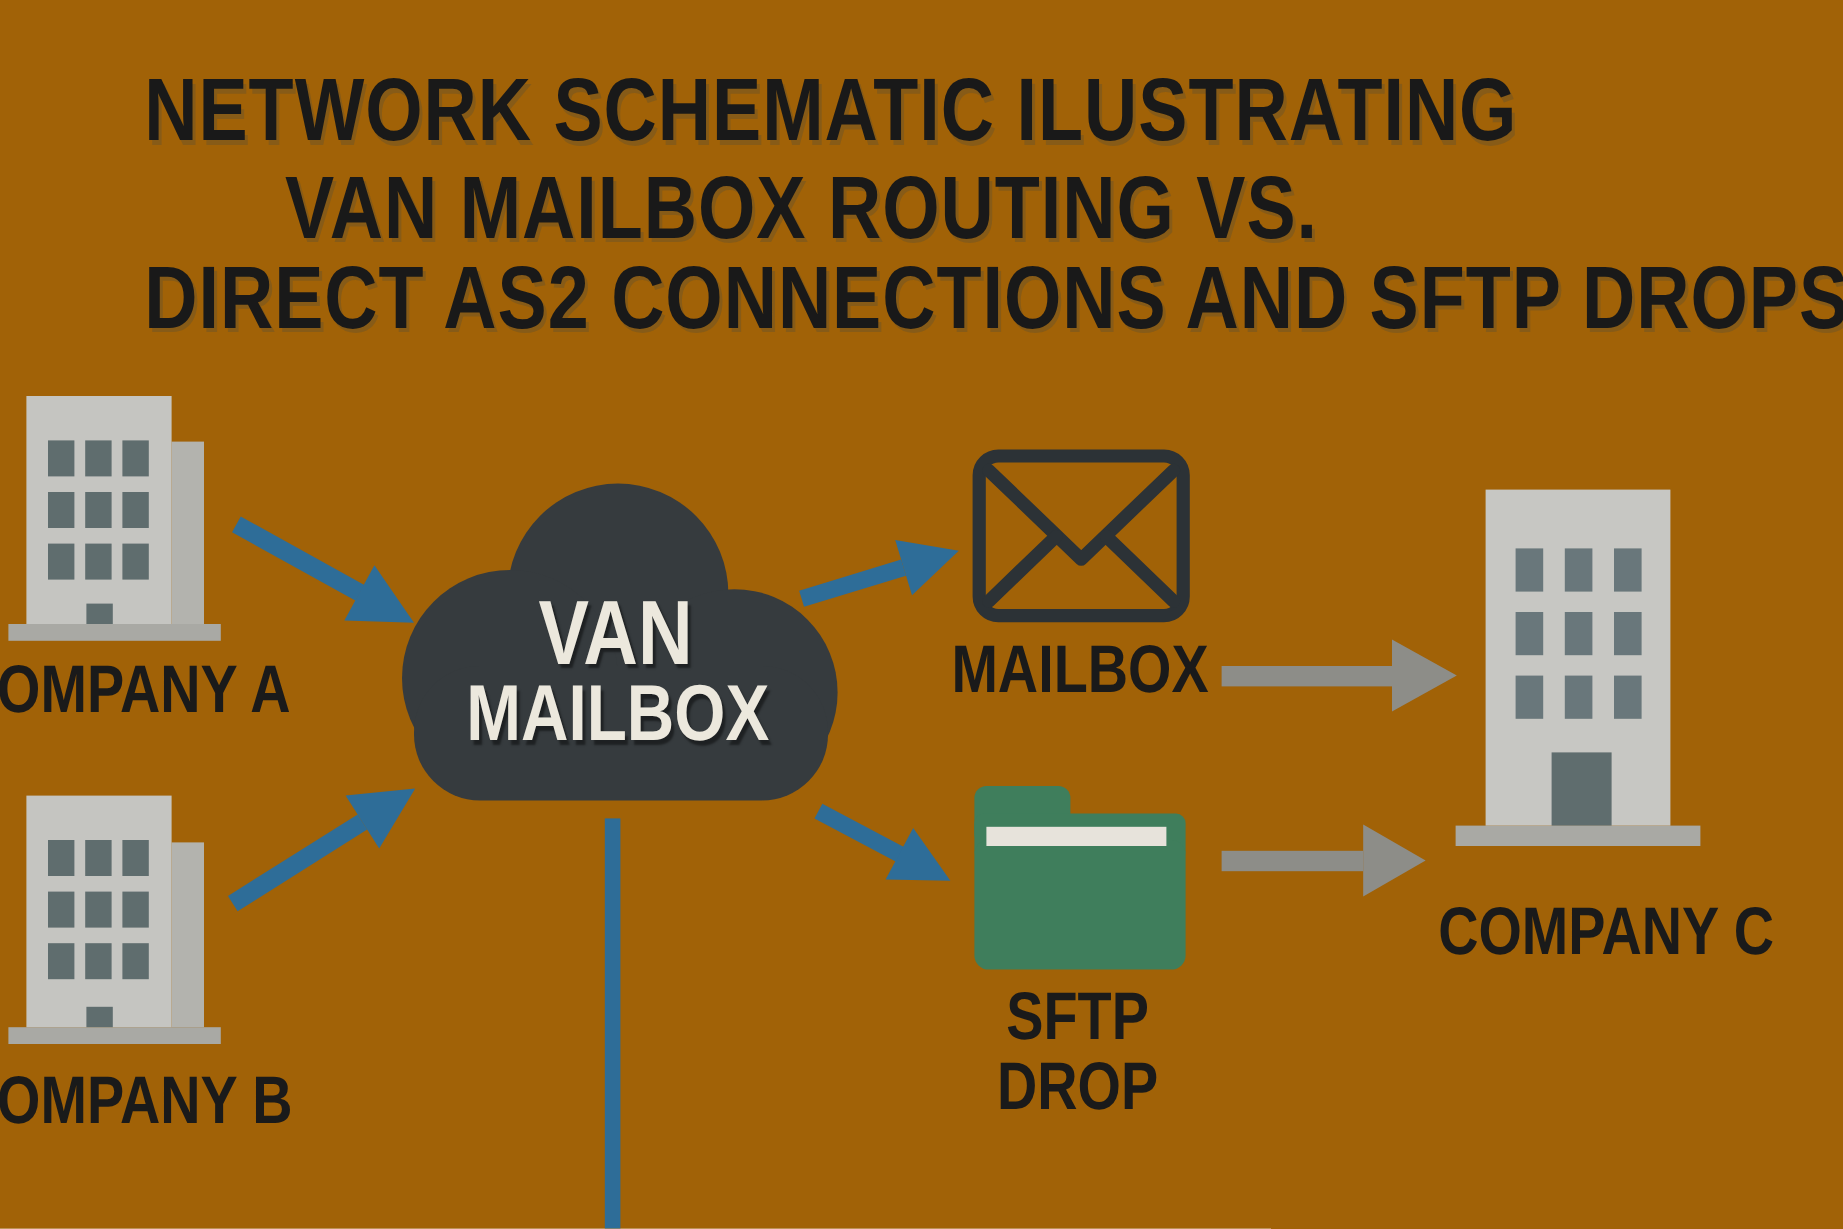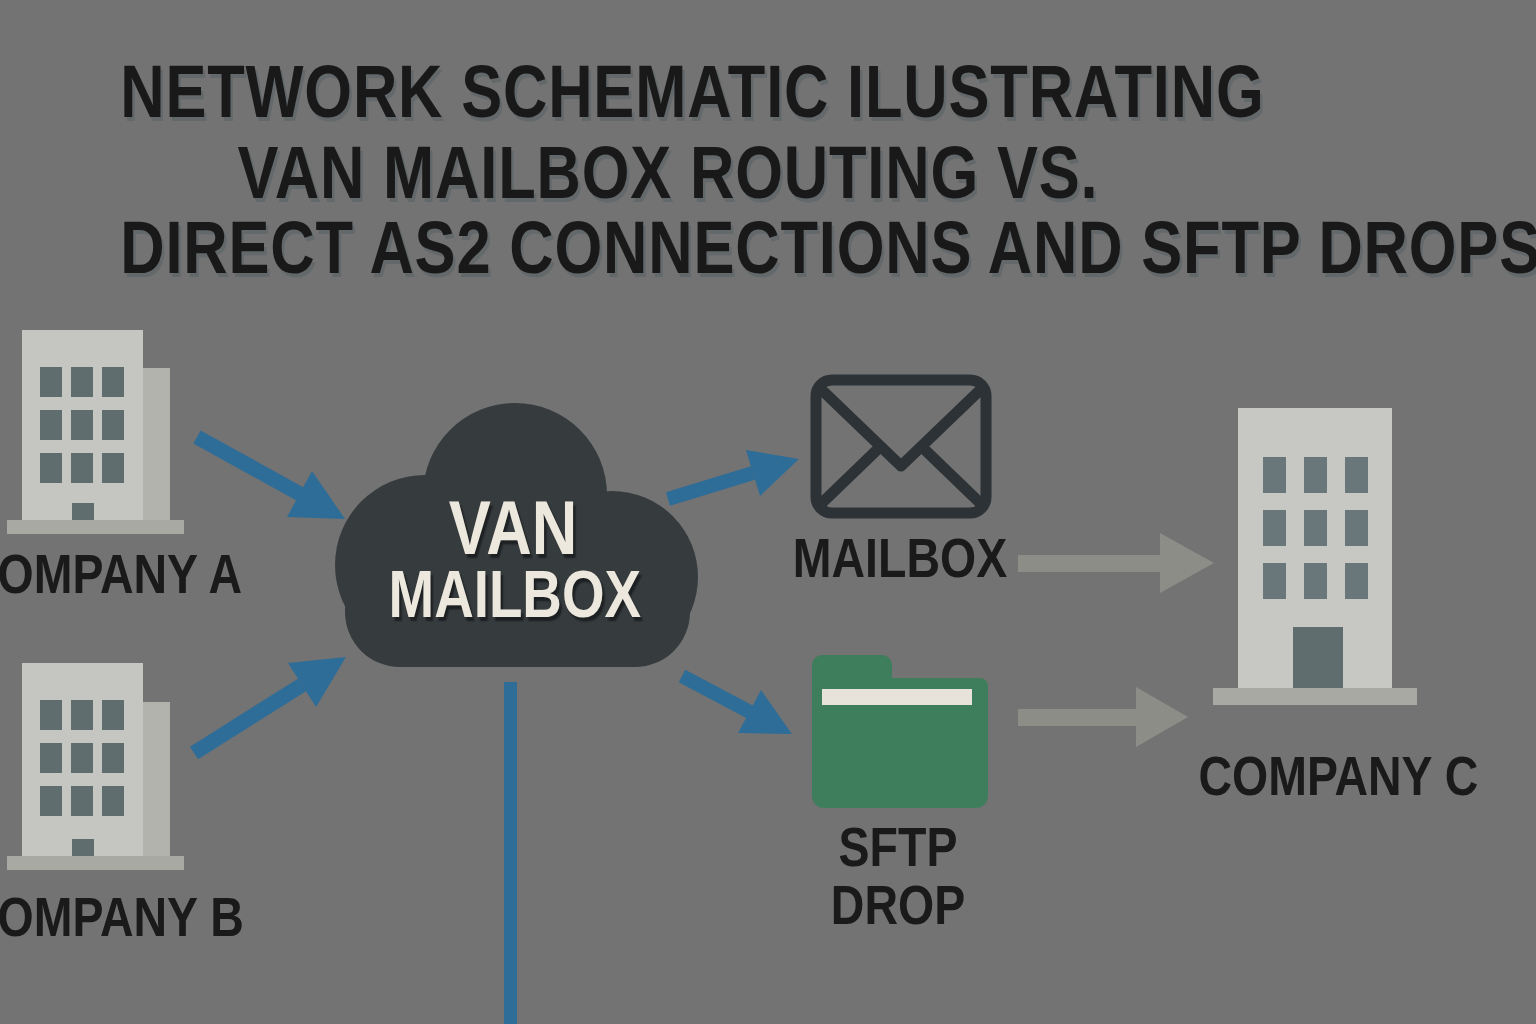--- a/index.html
+++ b/index.html
@@ -1,20 +1,20 @@
 <!DOCTYPE html>
 <html><head>
 <meta charset="utf-8">
 <style>
   html,body{margin:0;padding:0;}
   .stage{
     position:relative;
     width:1536px;height:1024px;
     overflow:hidden;
-    background:#737373;
+    background:#a16207;
     font-family:"Liberation Sans","DejaVu Sans",sans-serif;
   }
   .abs{position:absolute;}
   .cond{
     font-weight:700;
     white-space:nowrap;
     transform:scaleX(0.83);
     transform-origin:center center;
     color:#1a1a1a;
     line-height:1;

